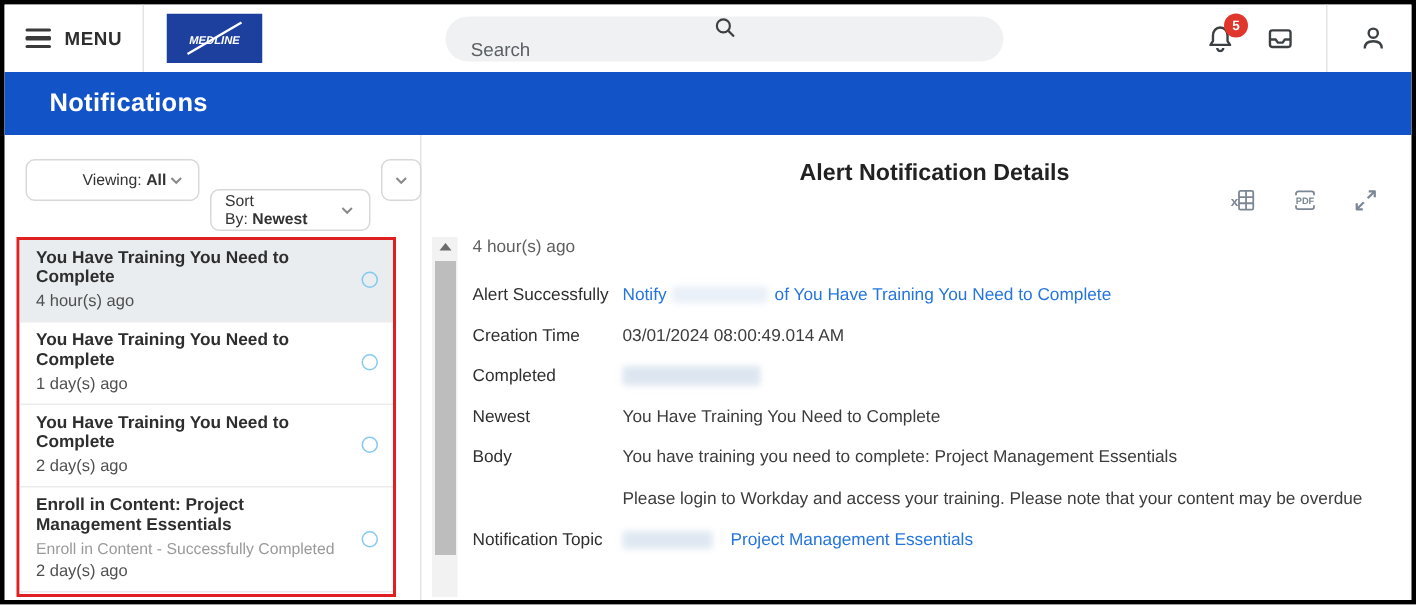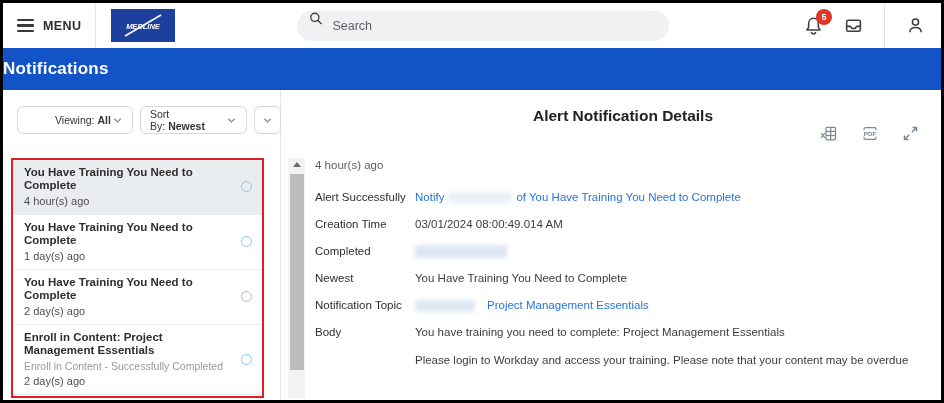--- a/index.html
+++ b/index.html
@@ -9,44 +9,44 @@
 
   
   .topbar { height:45px; display:flex; align-items:center; background:#fff; }
   .menu-btn { display:flex; align-items:center; gap:9px; padding:0 14px; height:100%; cursor:pointer; }
   .hamburger { display:flex; flex-direction:column; gap:3px; }
   .hamburger span { width:17px; height:2.4px; background:#3a3a3a; border-radius:1px; }
   .menu-label { font-size:12.5px; font-weight:bold; color:#2e2e2e; letter-spacing:.4px; }
   .tb-div { width:1px; align-self:stretch; background:#e4e4e4; }
   .logo { margin-left:15px; width:64px; height:33px; display:block; cursor:pointer; }
   .search-pill { margin-left:122px; width:372px; height:30px; background:#f0f1f2;
-                 border-radius:16px; display:flex; padding:0 12px; }
+                 border-radius:16px; display:flex; align-items:center; padding:0 12px;flex-direction:column; }
   .search-pill input { border:none; background:transparent; outline:none; width:100%;
                        font-size:12.5px; color:#333; margin-left:9px; font-family:inherit; }
   .search-pill input::placeholder { color:#5a5f63; opacity:1; }
   .tb-right { margin-left:auto; display:flex; align-items:center; gap:21px; height:100%; padding-right:16px; }
   .icon-btn { position:relative; display:flex; align-items:center; justify-content:center; cursor:pointer; }
   .badge { position:absolute; top:-7px; right:-9px; min-width:16px; height:16px; border-radius:8px;
            background:#e0362c; color:#fff; font-size:9px; font-weight:bold;
            display:flex; align-items:center; justify-content:center; padding:0 3px; }
 
   
-  .banner { height:42px; background:#1253c8; display:flex; align-items:center; }
+  .banner { height:42px; background:#1253c8; display:flex; align-items:center; padding-left:30px; }
   .banner-title { color:#fff; font-size:17px; font-weight:bold; letter-spacing:.2px; }
 
   
   .content { position:relative; height:310px; }
   .panel-divider { position:absolute; left:277px; top:0; bottom:0; width:1px; background:#e6e6e6; }
 
   
   .filters { position:absolute; left:14px; top:16px; display:flex; gap:7px; }
   .pill { display:flex; align-items:center; justify-content:space-between; height:28px;
           border:1px solid #d8d8d8; border-radius:6px; background:#fff; padding:0 9px;
           font-size:10.5px; color:#333; cursor:pointer; }
-  .pill.w1 { width:116px;padding-left:37px; } .pill.w2 { width:107px; }
+  .pill.w1 { width:116px;padding-left:37px; } .pill.w2 { width:107px;margin-top:20px; }
   .pill-sq { width:27px; justify-content:center; padding:0; }
   .pill b { margin-left:3px; }
   .range-note { position:absolute; left:8px; top:52px; width:252px; text-align:center;
                 font-size:10.5px; color:#6f6f6f; }
 
   
   .nlist { position:absolute; left:8px; top:68px; width:253px; bottom:2px;
            border:2px solid #e02020; background:#fff; overflow:hidden; }
   .nitem { position:relative; padding:6px 28px 6px 11px; border-top:1px solid #ececec;
            background:#fff; cursor:pointer; }
@@ -244,28 +244,28 @@
         </div>
         <div class="frow">
           <div class="flabel">Completed</div>
           <div class="fvalue"><span class="redact r-recipient"></span></div>
         </div>
         <div class="frow">
           <div class="flabel">Newest</div>
           <div class="fvalue">You Have Training You Need to Complete</div>
         </div>
         <div class="frow">
-          <div class="flabel">Notification Topic</div>
-          <div class="fvalue">
-            <span class="redact r-topic"></span><a>Project Management Essentials</a>
-          </div>
-        </div>
-        <div class="frow">
           <div class="flabel">Body</div>
           <div class="fvalue">
             <div>You have training you need to complete: Project Management Essentials</div>
             <div class="para2">Please login to Workday and access your training.  Please note that your content may be overdue</div>
           </div>
         </div>
+        <div class="frow">
+          <div class="flabel">Notification Topic</div>
+          <div class="fvalue">
+            <span class="redact r-topic"></span><a>Project Management Essentials</a>
+          </div>
+        </div>
       </div>
     </div>
   </div>
 </div>
 
 </body></html>

